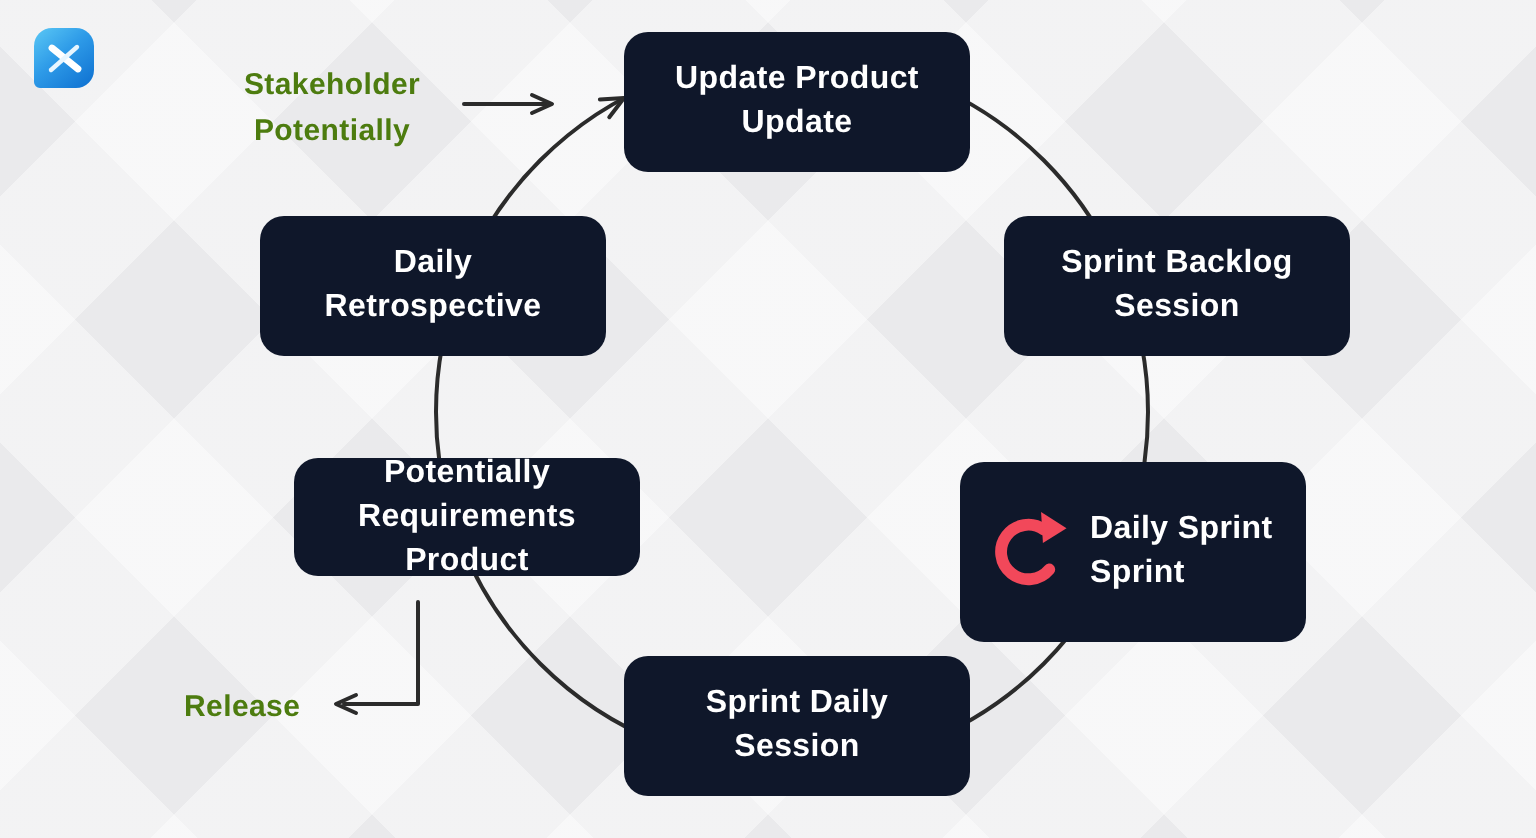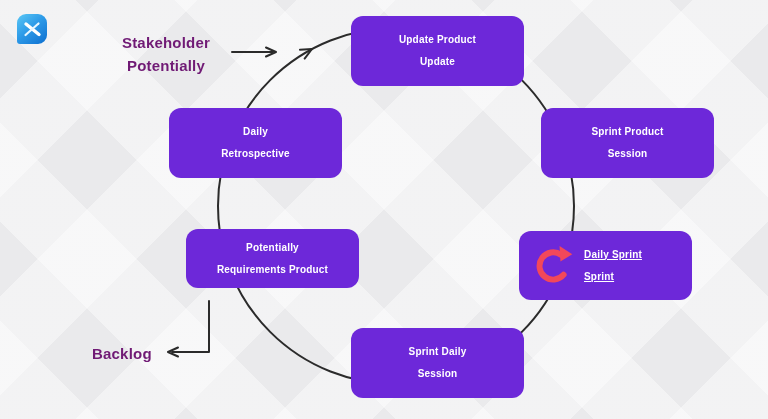--- a/index.html
+++ b/index.html
@@ -10,30 +10,30 @@
   }
   .bg-pattern{
     position:absolute;inset:0;
     background-image:
       repeating-linear-gradient(45deg, rgba(255,255,255,0.42) 0 70px, rgba(255,255,255,0) 70px 140px),
       repeating-linear-gradient(-45deg, rgba(255,255,255,0.42) 0 70px, rgba(255,255,255,0) 70px 140px);
   }
   .lines-layer{position:absolute;left:0;top:0;}
   .node{
     position:absolute;width:173px;height:70px;
-    background:#6d28d9;border-radius:12px;
-    color:#FFFFFF;font-weight:700;font-size:10px;line-height:22px;
+    background:#0f172a;border-radius:12px;
+    color:#FFFFFF;font-weight:700;font-size:16px;line-height:22px;
     display:flex;flex-direction:column;justify-content:center;align-items:center;
-    text-align:center;letter-spacing:0.2px;margin-left:39px;
+    text-align:center;letter-spacing:0.2px;
   }
   .node.with-icon{flex-direction:row;justify-content:flex-start;align-items:center;
     text-align:left;padding-left:16px;box-sizing:border-box;}
   .node.with-icon .text-block{display:flex;flex-direction:column;margin-left:9px;}
   .annotation{
-    position:absolute;color:#701a75;font-weight:700;font-size:15px;line-height:23px;
+    position:absolute;color:#4d7c0f;font-weight:700;font-size:15px;line-height:23px;
     text-align:center;letter-spacing:0.2px;
   }
   .logo{
     position:absolute;left:17px;top:14px;width:30px;height:30px;
     background:linear-gradient(140deg,#5BC8F5 0%,#2E9BE8 45%,#0D6FD0 100%);
     border-radius:9px 9px 9px 3px;
     display:flex;align-items:center;justify-content:center;
   }
 </style>
 </head>
@@ -66,25 +66,25 @@
     <line x1="21.5" y1="9.5" x2="8.5" y2="21" stroke="#E8F6FF" stroke-width="2.2" stroke-linecap="round"></line>
   </svg>
 </div>
 
 <div class="node" style="left:312px;top:16px;">
   <span>Update Product</span>
   <span>Update</span>
 </div>
 
 <div class="node" style="left:502px;top:108px;">
-  <span>Sprint Product</span>
+  <span>Sprint Backlog</span>
   <span>Session</span>
 </div>
 
-<div class="node with-icon" style="left:480px;top:231px;height:69px;text-decoration:underline;">
+<div class="node with-icon" style="left:480px;top:231px;height:90px;">
   <svg width="40" height="44" viewBox="0 0 44 48">
     <path d="M 28.6 11.7 A 15 15 0 1 0 31.5 33.6" fill="none" stroke="#F2485A" stroke-width="6.5" stroke-linecap="round"></path>
     <polygon points="27,2 41,11 28,19" fill="#F2485A"></polygon>
   </svg>
   <span class="text-block">
     <span>Daily Sprint</span>
     <span>Sprint</span>
   </span>
 </div>
 
@@ -101,13 +101,13 @@
 <div class="node" style="left:130px;top:108px;">
   <span>Daily</span>
   <span>Retrospective</span>
 </div>
 
 <div class="annotation" style="left:103px;top:31px;width:126px;">
   <div>Stakeholder</div>
   <div>Potentially</div>
 </div>
 
-<div class="annotation" style="left:92px;top:342px;">Backlog</div>
+<div class="annotation" style="left:92px;top:342px;">Release</div>
 
 </body></html>

